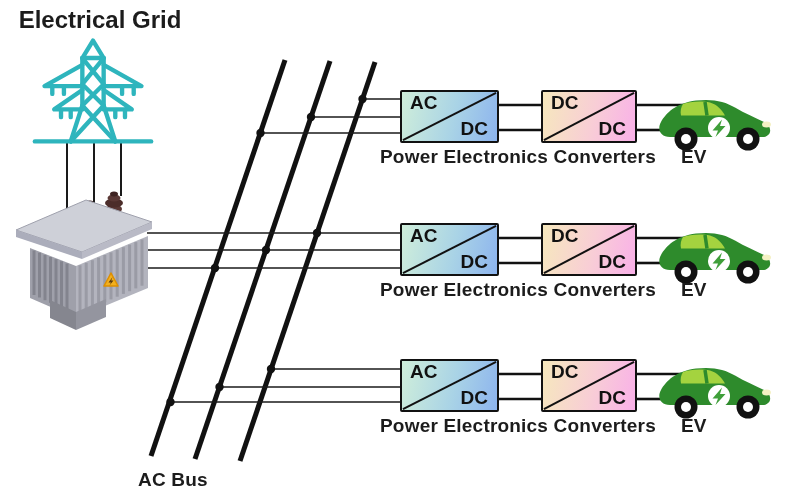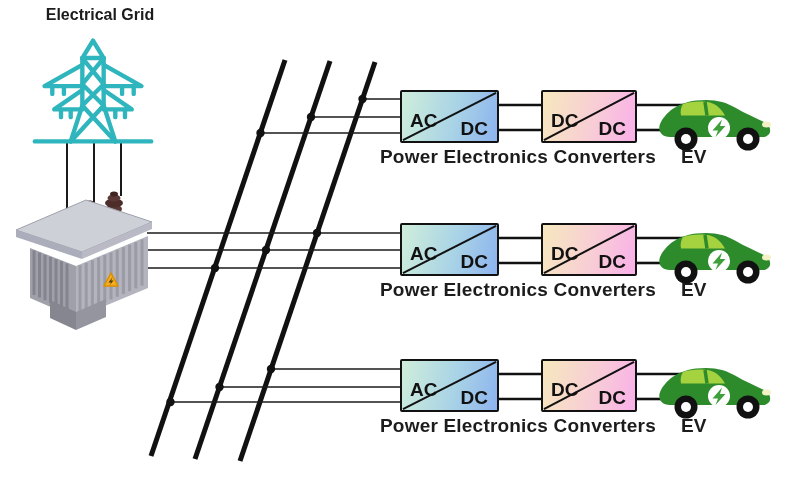--- a/index.html
+++ b/index.html
@@ -1,26 +1,26 @@
 <!DOCTYPE html>
 <html><head>
 <meta charset="utf-8">
 <style>
   html,body{margin:0;padding:0;background:#ffffff;}
   #stage{position:relative;width:800px;height:500px;background:#fff;overflow:hidden;
          font-family:"Liberation Sans", sans-serif;color:#1c1c1c;}
   .abs{position:absolute;}
   .caption{font-weight:700;font-size:19px;text-align:left;letter-spacing:0.2px;white-space:nowrap;}
-  .title{font-weight:700;font-size:16px;text-align:center;white-space:nowrap;}
+  .title{font-weight:700;font-size:24px;text-align:center;white-space:nowrap;}
   .conv-box{position:absolute;width:99px;height:53px;border:2px solid #111;border-radius:2px;box-sizing:border-box;}
   .acdc{background:linear-gradient(102deg,#cfeeda 0%,#a9d3e6 55%,#8db4ee 100%);}
   .dcdc{width:96px;background:linear-gradient(102deg,#f6e8bd 0%,#f8cdd6 55%,#f9b0e8 100%);}
   .conv-box .diag{position:absolute;left:0;top:0;width:100%;height:100%;}
   .conv-box .lbl{position:absolute;font-weight:700;font-size:19px;color:#111;}
-  .lbl-tl{left:8px;top:18px;}
+  .lbl-tl{left:8px;top:0;}
   .lbl-br{right:9px;bottom:1px;}
   svg{display:block;}
 </style>
 </head>
 <body>
 
 <div id="stage">
 
   <svg width="0" height="0" style="position:absolute">
     <defs>
@@ -226,20 +226,21 @@
       <use href="#car-def"></use>
     </svg>
   <svg class="abs" style="left:656px;top:223px" width="120" height="62" viewBox="0 0 120 62">
       <use href="#car-def"></use>
     </svg>
   <svg class="abs" style="left:656px;top:358px" width="120" height="62" viewBox="0 0 120 62">
       <use href="#car-def"></use>
     </svg>
 
   <div class="abs title" style="left:10px;top:6px;width:180px">Electrical Grid</div>
+  <div class="abs caption" style="left:138px;top:469px;width:120px">AC Bus</div>
 
   <div class="abs caption" style="left:380px;top:146px;width:288px">Power Electronics Converters</div>
   <div class="abs caption" style="left:681px;top:146px;width:70px">EV</div>
 
   <div class="abs caption" style="left:380px;top:279px;width:288px">Power Electronics Converters</div>
   <div class="abs caption" style="left:681px;top:279px;width:70px">EV</div>
 
   <div class="abs caption" style="left:380px;top:415px;width:288px">Power Electronics Converters</div>
   <div class="abs caption" style="left:681px;top:415px;width:70px">EV</div>
 

